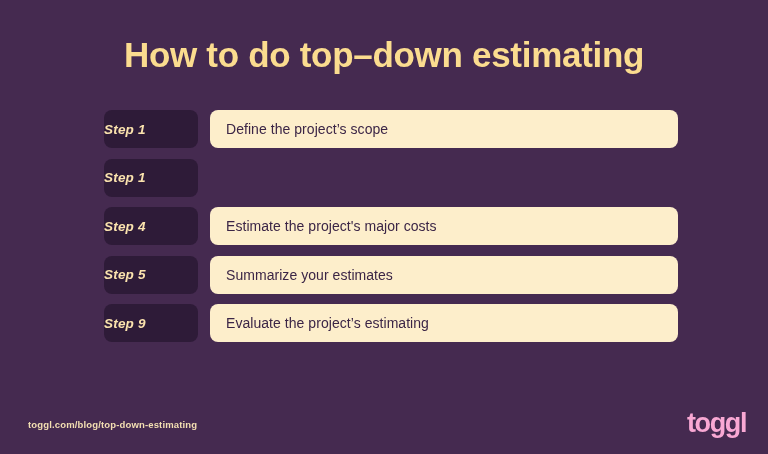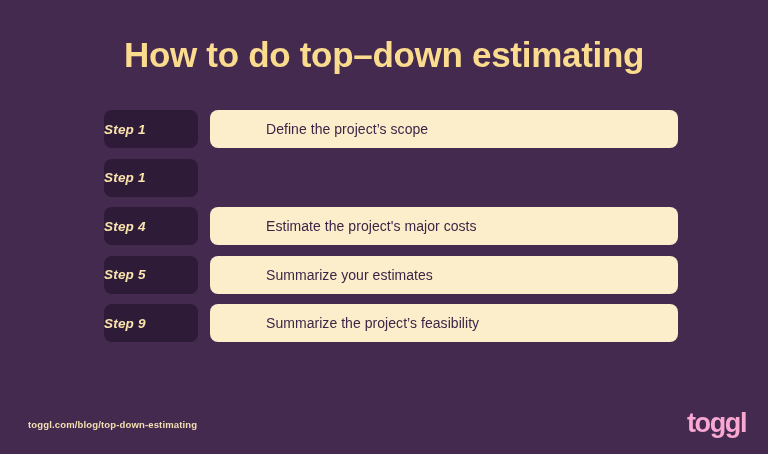--- a/index.html
+++ b/index.html
@@ -71,21 +71,20 @@
     letter-spacing: 0.2px;
   }
 
   .step-text-card {
     flex: 1 1 auto;
     margin-left: 12px;
     background: #fdeecb;
     border-radius: 8px;
     display: flex;
     align-items: center;
-    padding-left: 40px;
   }
 
   .step-text-label {
     color: #3b2546;
     font-size: 14px;
     font-weight: normal;
     padding-left: 16px;
     padding-right: 14px;
     letter-spacing: 0.05px;
   }
@@ -153,21 +152,21 @@
       <div class="step-text-card">
         <span class="step-text-label">Summarize your estimates</span>
       </div>
     </div>
 
     <div class="step-row">
       <div class="step-badge">
         <span class="step-badge-label">Step 9</span>
       </div>
       <div class="step-text-card">
-        <span class="step-text-label">Summarize the project’s feasibility</span>
+        <span class="step-text-label">Evaluate the project’s estimating</span>
       </div>
     </div>
 
   </div>
 
   <div class="footer-url">toggl.com/blog/top-down-estimating</div>
 
   <div class="logo">toggl</div>
 
 </div>

